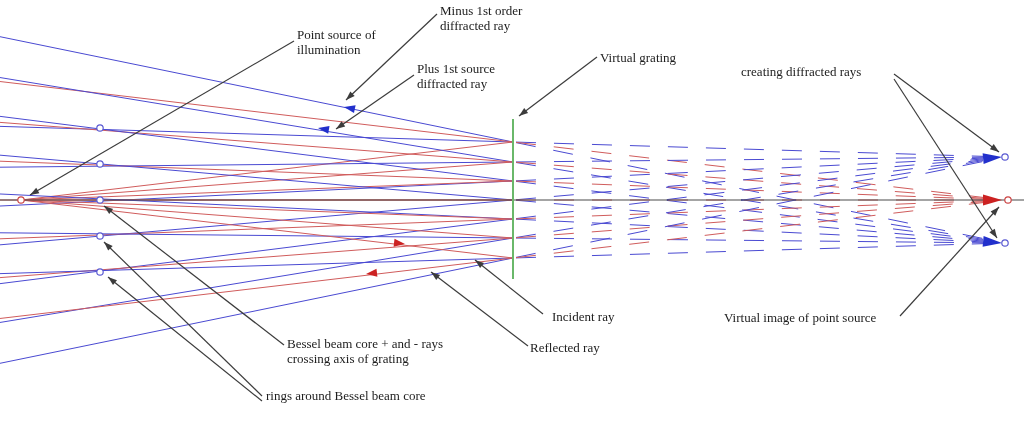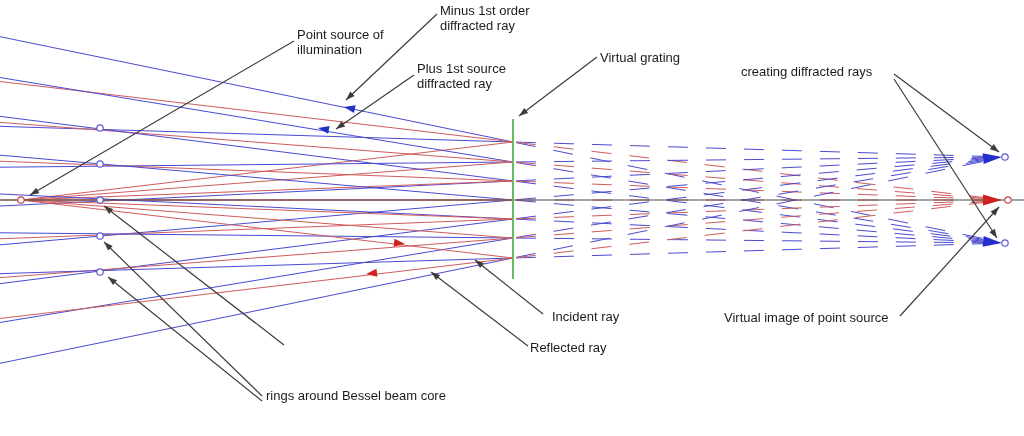--- a/index.html
+++ b/index.html
@@ -1,17 +1,17 @@
 <!DOCTYPE html>
 <html><head>
 <meta charset="utf-8">
 <style>
   html,body{margin:0;padding:0;background:#fff;}
   .stage{position:relative;width:1024px;height:436px;background:#fff;overflow:hidden;
-         font-family:Liberation Sans, sans-serif;}
+         font-family:Liberation Serif, serif;}
   svg.rays{position:absolute;left:0;top:0;}
   .label{position:absolute;font-size:13px;line-height:15px;color:#1c1c1c;white-space:nowrap;}
   .label span{display:block;}
 </style>
 </head>
 <body>
 
 <div class="stage">
   <svg class="rays" id="ray-svg" width="1024" height="436" viewBox="0 0 1024 436">
       <g>
@@ -140,19 +140,23 @@
   </div>
   <div class="label" style="left: 741px; top: 64px;">
     <span>creating diffracted rays</span>
   </div>
   <div class="label" style="left: 546px; top: 309px; margin-left: 6px;">
     <span>Incident ray</span>
   </div>
   <div class="label" style="left: 530px; top: 340px;">
     <span>Reflected ray</span>
   </div>
+  <div class="label" style="left: 287px; top: 336px;">
+    <span>Bessel beam core + and - rays</span>
+    <span>crossing axis of grating</span>
+  </div>
   <div class="label" style="left: 266px; top: 388px;">
     <span>rings around Bessel beam core</span>
   </div>
   <div class="label" style="left: 724px; top: 310px;">
     <span>Virtual image of point source</span>
   </div>
 </div>
 
 </body></html>

